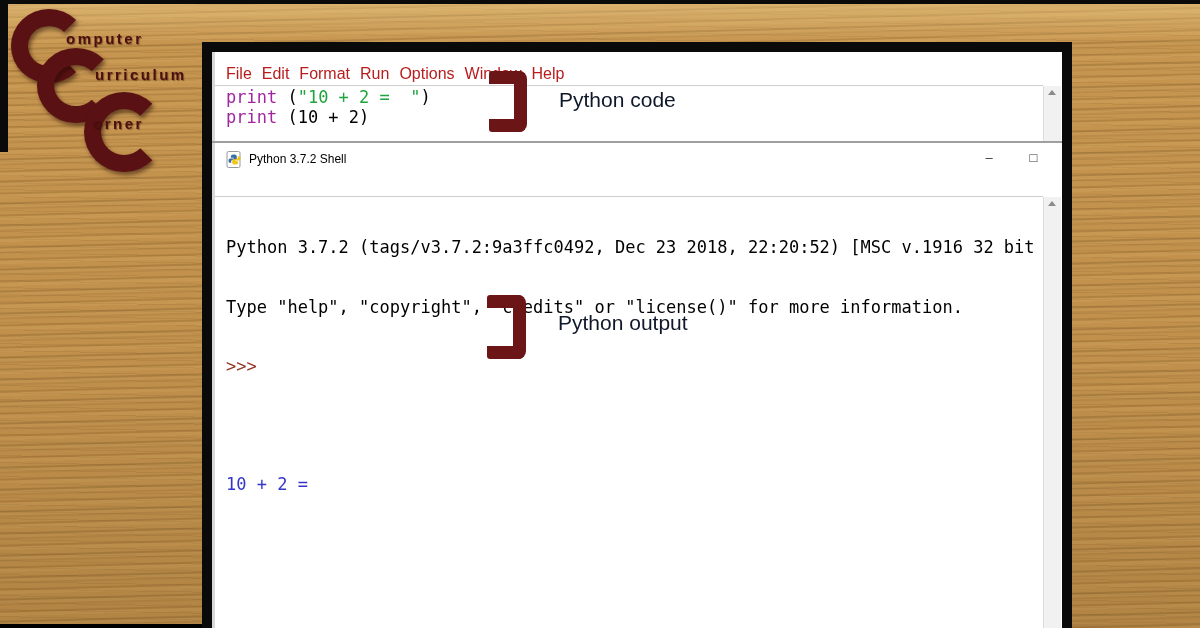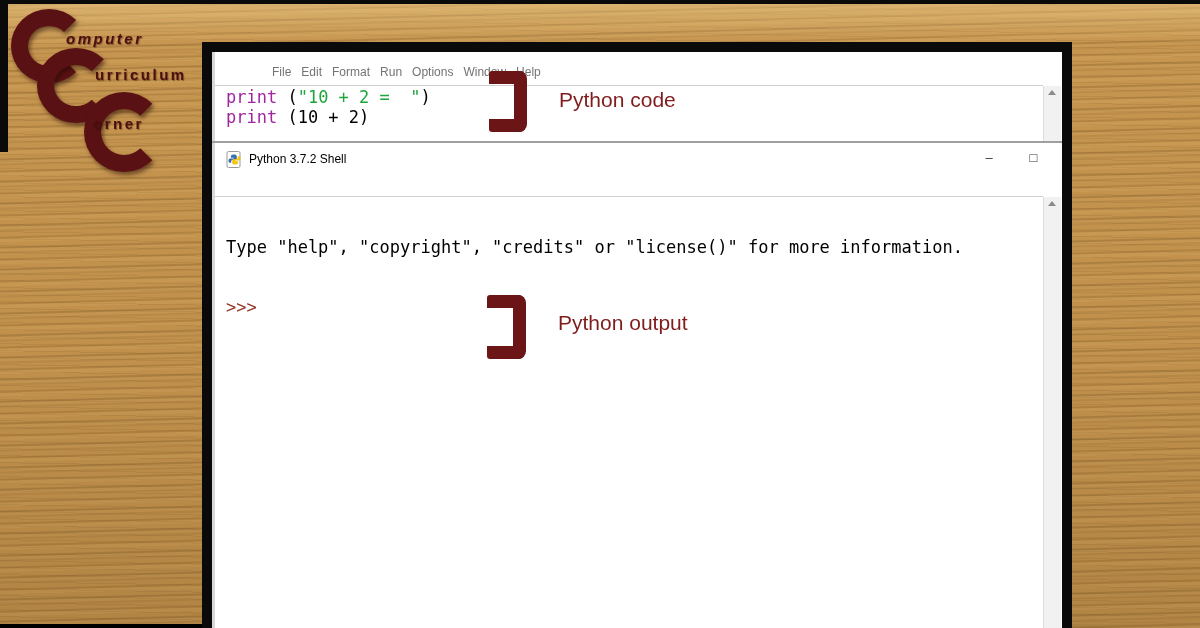--- a/index.html
+++ b/index.html
@@ -28,31 +28,31 @@
   
   .logo{position:absolute;left:0;top:0;width:220px;height:190px;z-index:3;}
   .ring{position:absolute;border-style:solid;border-color:var(--logo-maroon);
         border-right-color:transparent;border-radius:50%;
         filter:drop-shadow(2px 3px 2px rgba(35,8,4,.55));}
   .ring.c1{left:11px;top:9px;width:42px;height:40px;border-width:17px;}
   .ring.c2{left:37px;top:48px;width:44px;height:41px;border-width:17px;}
   .ring.c3{left:84px;top:92px;width:46px;height:46px;border-width:17px;}
   .logo-word{position:absolute;font-weight:bold;font-size:15px;letter-spacing:2.5px;
              color:var(--logo-text);text-shadow:1px 1px 1px rgba(40,8,4,.4);white-space:nowrap;}
-  .w1{left:66px;top:30px;font-style:italic;}
+  .w1{left:66px;top:30px;}
   .w2{left:95px;top:66px;}
   .w3{left:93px;top:115px;}
 
   
   .win{position:absolute;left:202px;top:42px;width:850px;height:577px;background:#fff;
        border:10px solid #0a0a0a;border-bottom:none;z-index:1;}
   .win-inner{position:relative;width:100%;height:100%;overflow:hidden;}
   .left-strip{position:absolute;left:0;top:0;width:3px;height:100%;background:#d8d8d8;}
 
-  .menubar{position:absolute;left:14px;white-space:nowrap;font-size:12px;color:#737373;margin-left:46px;}
+  .menubar{position:absolute;left:14px;white-space:nowrap;font-size:16px;color:#b91c1c;}
   .menubar span{margin-right:10px;cursor:default;}
   .editor-menubar{top:13px;}
   .shell-menubar{top:127px;}
   .menu-underline{position:absolute;left:3px;width:828px;height:1px;background:#cfcfcf;}
   .u1{top:33px;} .u2{top:144px;}
 
   .mono{font-family:"DejaVu Sans Mono","Liberation Mono",monospace;font-size:17px;
         line-height:19.7px;white-space:pre;}
   .code-line{position:absolute;left:14px;}
   .cl1{top:36px;} .cl2{top:56px;}
@@ -75,21 +75,21 @@
 
   .shell-text{position:absolute;left:14px;top:147px;}
   .sline{height:19.7px;}
   .c-plain{color:#000;} .c-prompt{color:var(--prompt);} .c-out{color:var(--out);}
 
   
   .bracket{position:absolute;border:13px solid var(--maroon-bracket);border-left:none;
            border-radius:3px 8px 8px 3px;z-index:5;}
   .b1{left:489px;top:71px;width:25px;height:35px;}
   .b2{left:487px;top:295px;width:26px;height:38px;}
-  .callout{position:absolute;font-size:21px;color:#7f1d1d;z-index:5;white-space:nowrap;}
+  .callout{position:absolute;font-size:21px;color:#0f172a;z-index:5;white-space:nowrap;}
   .lab1{left:559px;top:88px;}
   .lab2{left:558px;top:311px;}
 </style>
 </head>
 <body>
 
 <div class="frame-top"></div>
 <div class="frame-left"></div>
 <div class="frame-bottom"></div>
 
@@ -130,23 +130,25 @@
       <span class="win-controls">
         <span class="win-btn">–</span>
         <span class="win-btn">□</span>
         <span class="win-btn">✕</span>
       </span>
     </div>
 
     <div class="menu-underline u2"></div>
 
     <div class="shell-text mono">
+      <div class="sline c-plain">Python 3.7.2 (tags/v3.7.2:9a3ffc0492, Dec 23 2018, 22:20:52) [MSC v.1916 32 bit</div>
       <div class="sline c-plain">Type "help", "copyright", "credits" or "license()" for more information.</div>
       <div class="sline c-prompt">&gt;&gt;&gt;</div>
       <div class="sline c-plain"></div>
+      <div class="sline c-out">10 + 2 =</div>
       
       
     </div>
 
     <div class="scrollbar sb-shell">
       <div class="chev-up"></div>
     </div>
   </div>
 </div>
 

